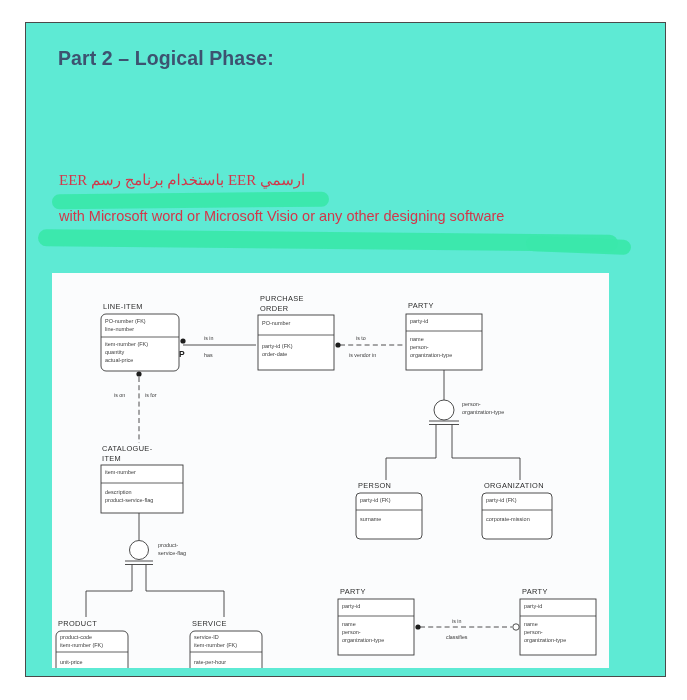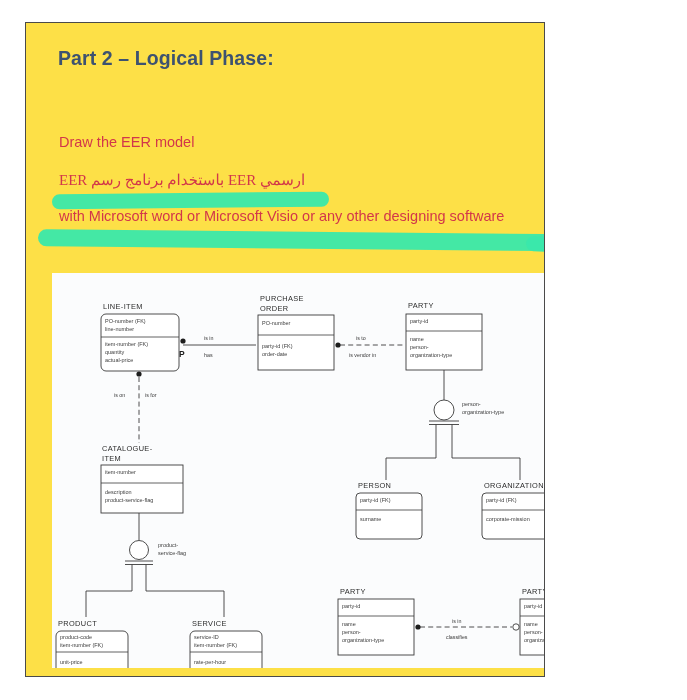--- a/index.html
+++ b/index.html
@@ -11,23 +11,23 @@
     width: 687px;
     height: 700px;
     font-family: "Liberation Sans", sans-serif;
     overflow: hidden;
   }
 
   #page {
     position: absolute;
     left: 25px;
     top: 22px;
-    width: 520px;
+    width: 641px;
     height: 655px;
-    background: #fde047;
+    background: #5eead4;
     border: 1.5px solid #4a4a4a;
     box-sizing: border-box;
     overflow: hidden;
   }
 
   
   .doc-title {
     position: absolute;
     left: 32px;
     top: 24px;
@@ -122,21 +122,20 @@
     fill: #1d1d1d;
   }
 </style>
 </head>
 <body>
 
 <div id="page">
 
   <div class="doc-title">Part 2 – Logical Phase:</div>
 
-  <div class="line-red" id="line-draw">Draw the EER model</div>
   <div class="line-red" id="line-arabic">ارسمي EER باستخدام برنامج رسم EER</div>
 
   <div class="hl" id="hl-1"></div>
 
   <div class="line-red" id="line-with">with Microsoft word or Microsoft Visio or any other designing software</div>
 
   <div class="hl" id="hl-2"></div>
   <div class="hl" id="hl-2b"></div>
 
   <div id="diagram-wrap">

